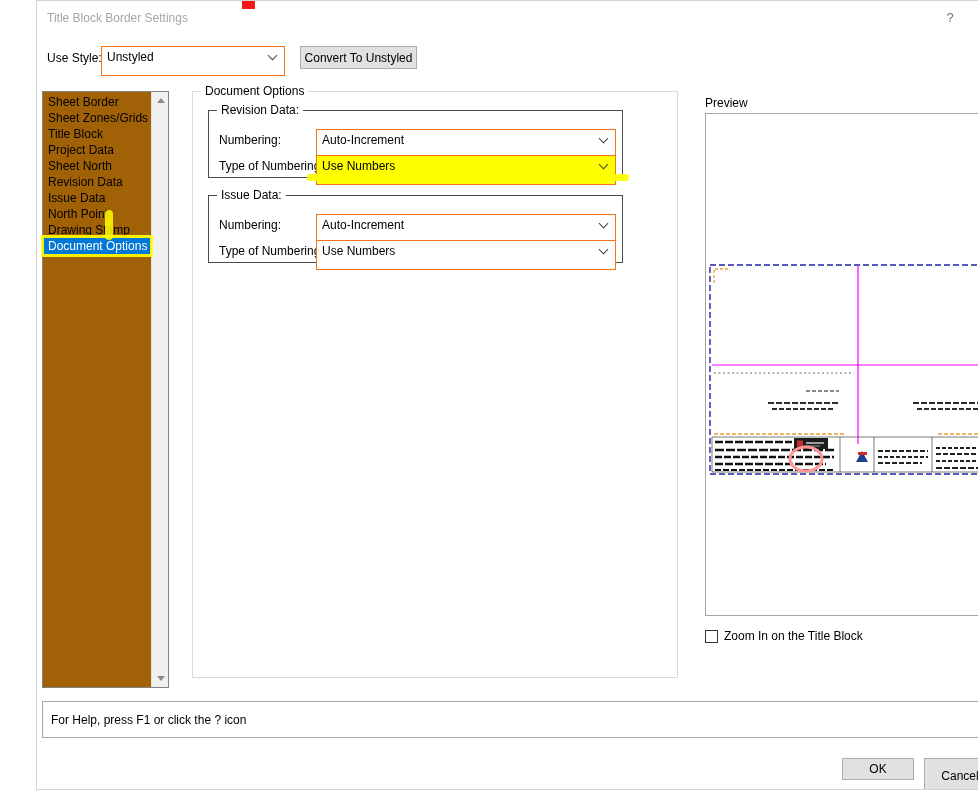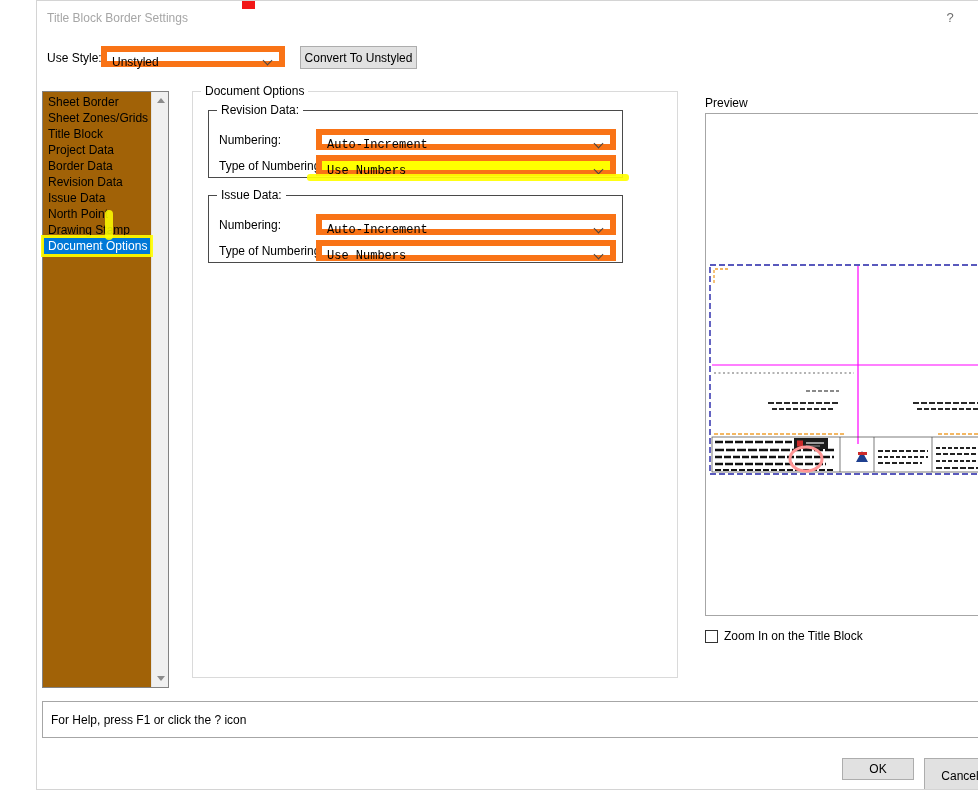--- a/index.html
+++ b/index.html
@@ -12,21 +12,21 @@
   
   .titlebar { position:absolute; left:0; top:0; width:978px; height:32px; background:#fff; }
   .title-text { position:absolute; left:10px; top:10px; color:#a6a6a6; font-size:12px; }
   .cap-btn { position:absolute; top:0; width:40px; height:32px; display:flex; align-items:center; justify-content:center; color:#6e6e6e; cursor:default; }
   .cap-help { left:893px; font-size:13px; }
   .cap-close { left:938px; font-size:13px; color:#444; }
   .red-artifact { position:absolute; left:205px; top:0; width:13px; height:8px; background:#f21818; }
   .edge-artifact { position:absolute; left:971px; top:92px; width:7px; height:18px; background:#4a4a4a; }
   
   .style-label { position:absolute; left:10px; top:50px; }
-  .combo { position:absolute; background:#fff; border:6px solid #f97316; height:21px; }
+  .combo { position:absolute; background:#fff; border:1px solid #f97316; height:30px; }
   .combo .combo-text { position:absolute; left:5px; top:3px; white-space:nowrap; }
   .chev { position:absolute; right:7px; top:6px; width:8px; height:8px; }
   .chev::before { content:""; display:block; width:6px; height:6px; border-right:1.5px solid #444; border-bottom:1.5px solid #444; transform:rotate(45deg); margin-top:-1px; }
   #combo-usestyle { left:64px; top:45px; width:184px; }
   .btn { background:#e1e1e1; border:1px solid #adadad; display:flex; align-items:center; justify-content:center; cursor:default; }
   #btn-convert { position:absolute; left:263px; top:45px; width:117px; height:23px; }
   
   .listbox { position:absolute; left:5px; top:90px; width:127px; height:597px; background:#a16207; border:1px solid #828282; }
   .list-items { position:absolute; left:1px; top:2px; right:18px; }
   .list-item { height:16px; line-height:16px; padding-left:4px; white-space:nowrap; position:relative; }
@@ -37,21 +37,21 @@
   .tri-up { width:0; height:0; border-left:4px solid transparent; border-right:4px solid transparent; border-bottom:5px solid #8c8c8c; }
   .tri-down { width:0; height:0; border-left:4px solid transparent; border-right:4px solid transparent; border-top:5px solid #8c8c8c; }
   
   .groupbox { position:absolute; border:1px solid #dadada; background:#fff; }
   .groupbox.dark { border:1px solid #4a4a4a; }
   .legend { position:absolute; top:-8px; left:8px; background:#fff; padding:0 4px; white-space:nowrap; }
   #group-docopts { left:155px; top:90px; width:486px; height:587px; }
   #group-revision { left:15px; top:18px; width:415px; height:68px;padding-left:16px; }
   #group-issue    { left:15px; top:103px; width:415px; height:68px; }
   .field-label { position:absolute; left:10px; white-space:nowrap; }
-  .combo-wide { left:107px; width:300px;font-family:Liberation Mono, monospace; }
+  .combo-wide { left:107px; width:300px; }
   .combo.highlight { background:#ffff00; }
   .yellow-underline { position:absolute; left:98px; top:63px; width:322px; height:7px; background:rgba(255,255,0,0.92); border-radius:3px; z-index:3; }
   
   .preview-label { position:absolute; left:668px; top:95px; }
   .preview-box { position:absolute; left:668px; top:112px; width:300px; height:503px; background:#fff; border:1px solid #a6a6a6; }
   .preview-box svg { position:absolute; left:0; top:0; }
   .checkbox-row { position:absolute; left:668px; top:628px; display:flex; align-items:center; }
   .checkbox { width:13px; height:13px; background:#fff; border:1px solid #333; margin-right:6px; }
   
   .helpbar { position:absolute; left:5px; top:700px; width:967px; height:37px; background:#fff; border:1px solid #a6a6a6; display:flex; align-items:center; padding-left:8px; }
@@ -77,21 +77,21 @@
     <span class="chev"></span>
   </div>
   <div class="btn" id="btn-convert">Convert To Unstyled</div>
 
   <div class="listbox">
     <div class="list-items">
       <div class="list-item">Sheet Border</div>
       <div class="list-item">Sheet Zones/Grids</div>
       <div class="list-item">Title Block</div>
       <div class="list-item">Project Data</div>
-      <div class="list-item">Border Data</div>
+      <div class="list-item">Sheet North</div>
       <div class="list-item">Revision Data</div>
       <div class="list-item">Issue Data</div>
       <div class="list-item">North Point</div>
       <div class="list-item">Drawing Stamp</div>
       <div class="list-item selected">Document Options</div>
     </div>
     <div class="yellow-stroke"></div>
     <div class="scrollbar">
       <div class="scroll-btn" style="top:0;">
           <span class="tri-up"></span>

